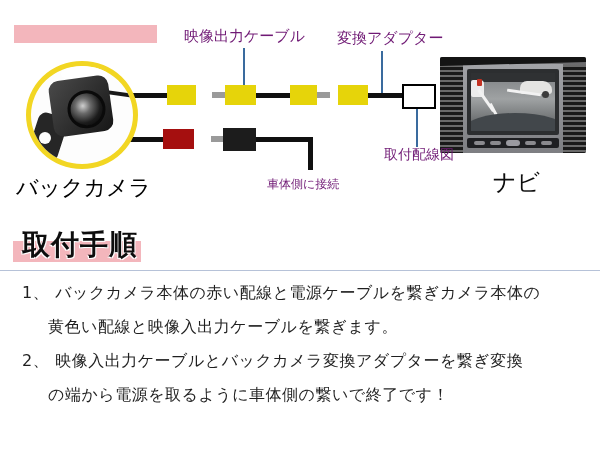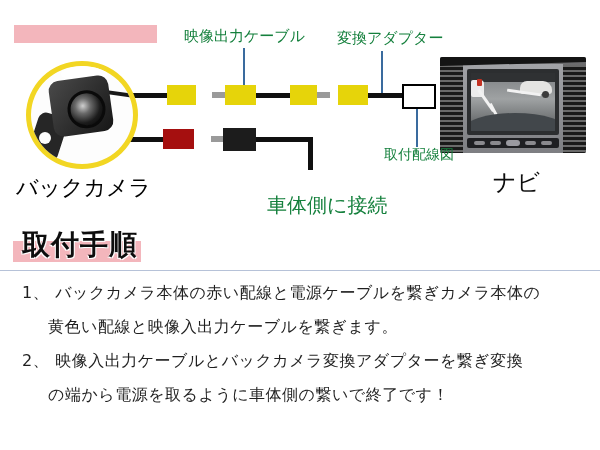--- a/index.html
+++ b/index.html
@@ -46,25 +46,25 @@
   #plug-black{position:absolute;left:223px;top:128px;width:33px;height:23px;
     background:var(--connector-black,#1c1c1c);z-index:2;}
   #coupler-box{position:absolute;left:402px;top:84px;width:30px;height:21px;
     background:#fff;border:2px solid #000;z-index:2;}
 
   .callout-line{position:absolute;width:2px;background:var(--pointer-blue,#3a6b9e);z-index:1;}
   #line-video{left:243px;top:48px;height:38px;}
   #line-adapter{left:381px;top:51px;height:46px;}
   #line-coupler{left:416px;top:107px;height:40px;}
 
-  .callout{position:absolute;color:#15803d;z-index:3;white-space:nowrap;}
+  .callout{position:absolute;color:#701a75;z-index:3;white-space:nowrap;}
   #label-video{left:184px;top:27px;font-size:15px;}
   #label-adapter{left:337px;top:29px;font-size:15px;}
   #label-coupler{left:384px;top:146px;font-size:14px;}
-  #label-bodyside{left:267px;top:176px;font-size:20px;margin-top:16px;}
+  #label-bodyside{left:267px;top:176px;font-size:12px;}
   #label-camera{left:16px;top:173px;font-size:22px;color:#000000;}
   #label-navi{left:493px;top:167px;font-size:23px;color:#0d0d0d;}
 
   
   #navi-photo{position:absolute;left:440px;top:57px;width:146px;height:96px;
     background:linear-gradient(#6e6e70,#4c4c4e);border-radius:2px;overflow:hidden;z-index:2;}
   #navi-dash-top{position:absolute;left:-4px;top:-3px;width:154px;height:10px;
     background:#141414;transform:rotate(-1.6deg);}
   .vent{position:absolute;top:8px;height:88px;width:23px;
     background:repeating-linear-gradient(#6a6a6a 0 2px,#191919 2px 5px);}

